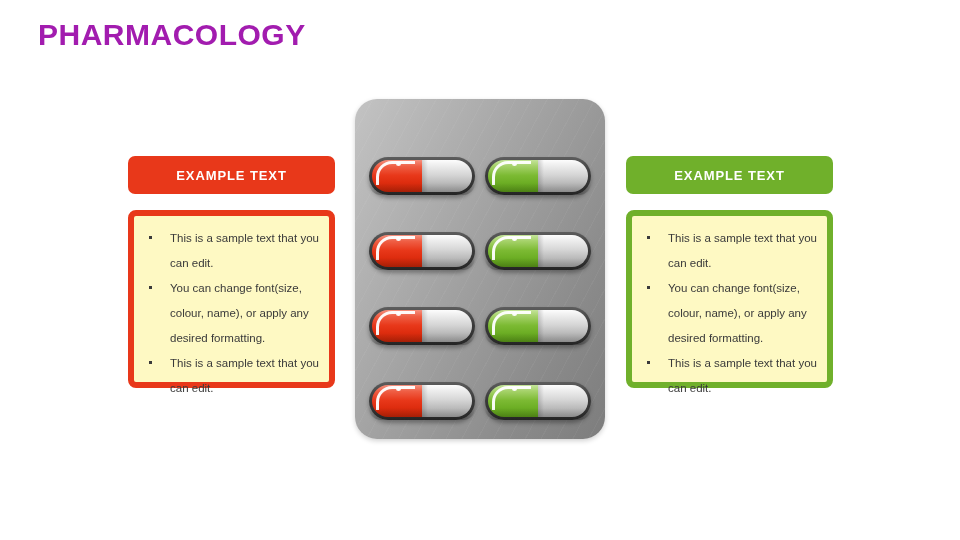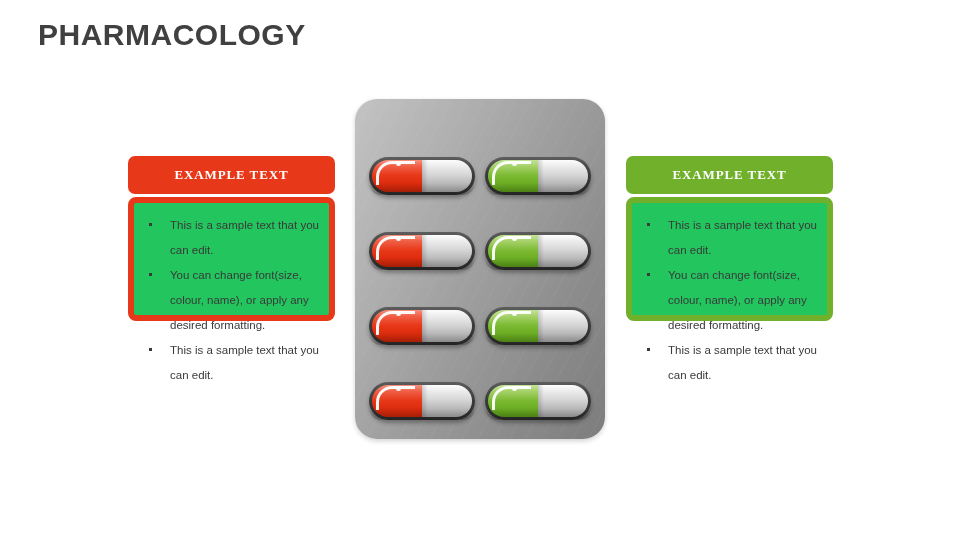--- a/index.html
+++ b/index.html
@@ -16,21 +16,21 @@
   }
 
   
   .slide-title {
     position: absolute;
     left: 38px;
     top: 18px;
     font-size: 30px;
     font-weight: bold;
     letter-spacing: 0.5px;
-    color: #404040;
+    color: #a21caf;
     font-family: "Liberation Sans", sans-serif;
   }
 
   
   .panel {
     position: absolute;
     width: 207px;
   }
   .panel-left  { left: 128px; top: 156px; }
   .panel-right { left: 626px; top: 156px; }
@@ -38,34 +38,34 @@
   .panel-header {
     height: 38px;
     border-radius: 7px;
     display: flex;
     align-items: center;
     justify-content: center;
     color: #ffffff;
     font-size: 13px;
     font-weight: bold;
     letter-spacing: 0.9px;
-    font-family: Liberation Serif, serif;
+    font-family: Liberation Sans, sans-serif;
   }
   .panel-left .panel-header  { background: #e8381a; }
   .panel-right .panel-header { background: #70b02b; }
 
   .panel-body {
-    margin-top: 3px;
+    margin-top: 16px;
     border-style: solid;
     border-width: 6px;
     border-radius: 8px;
-    background: #22c55e;
+    background: #fef9c3;
     padding: 10px 8px 12px 6px;
     box-sizing: border-box;
-    height: 124px;
+    height: 178px;
   }
   .panel-left .panel-body  { border-color: #e8381a; }
   .panel-right .panel-body { border-color: #70b02b; }
 
   .bullet-list {
     list-style: none;
     margin: 0;
     padding: 0;
   }
   .bullet-item {

